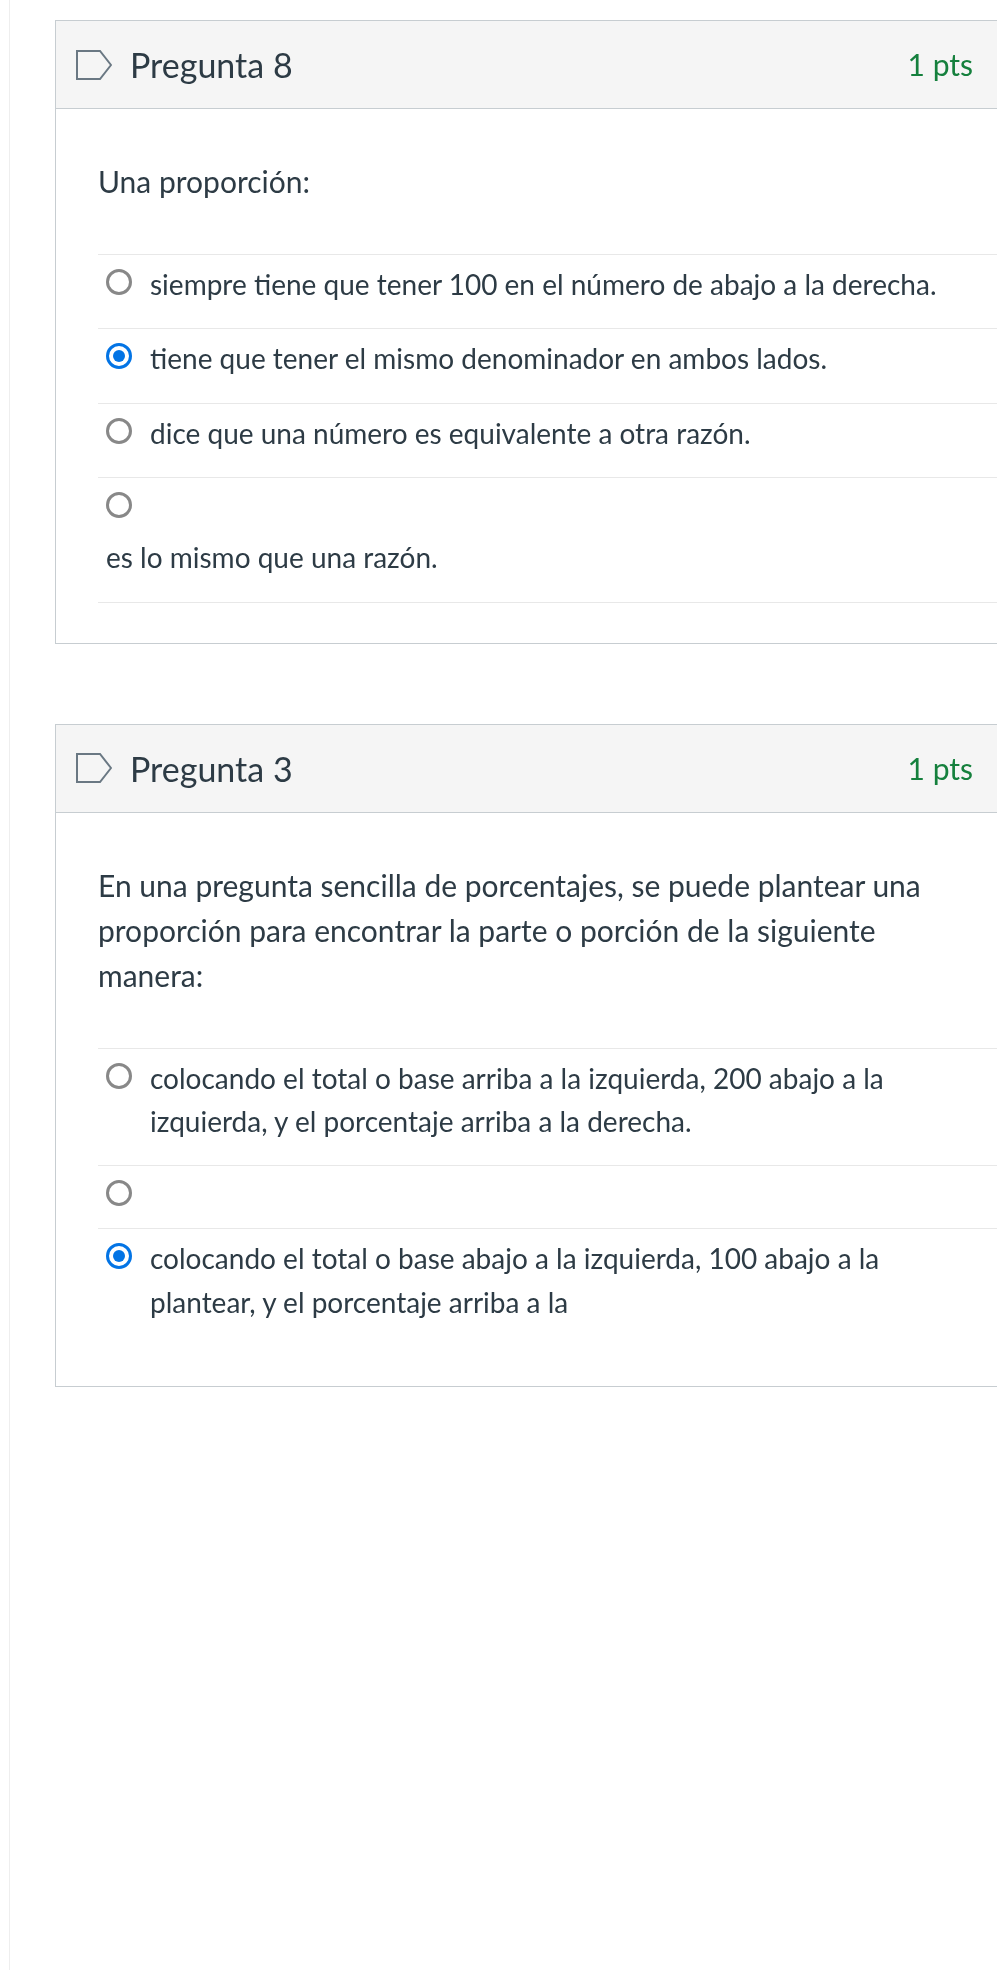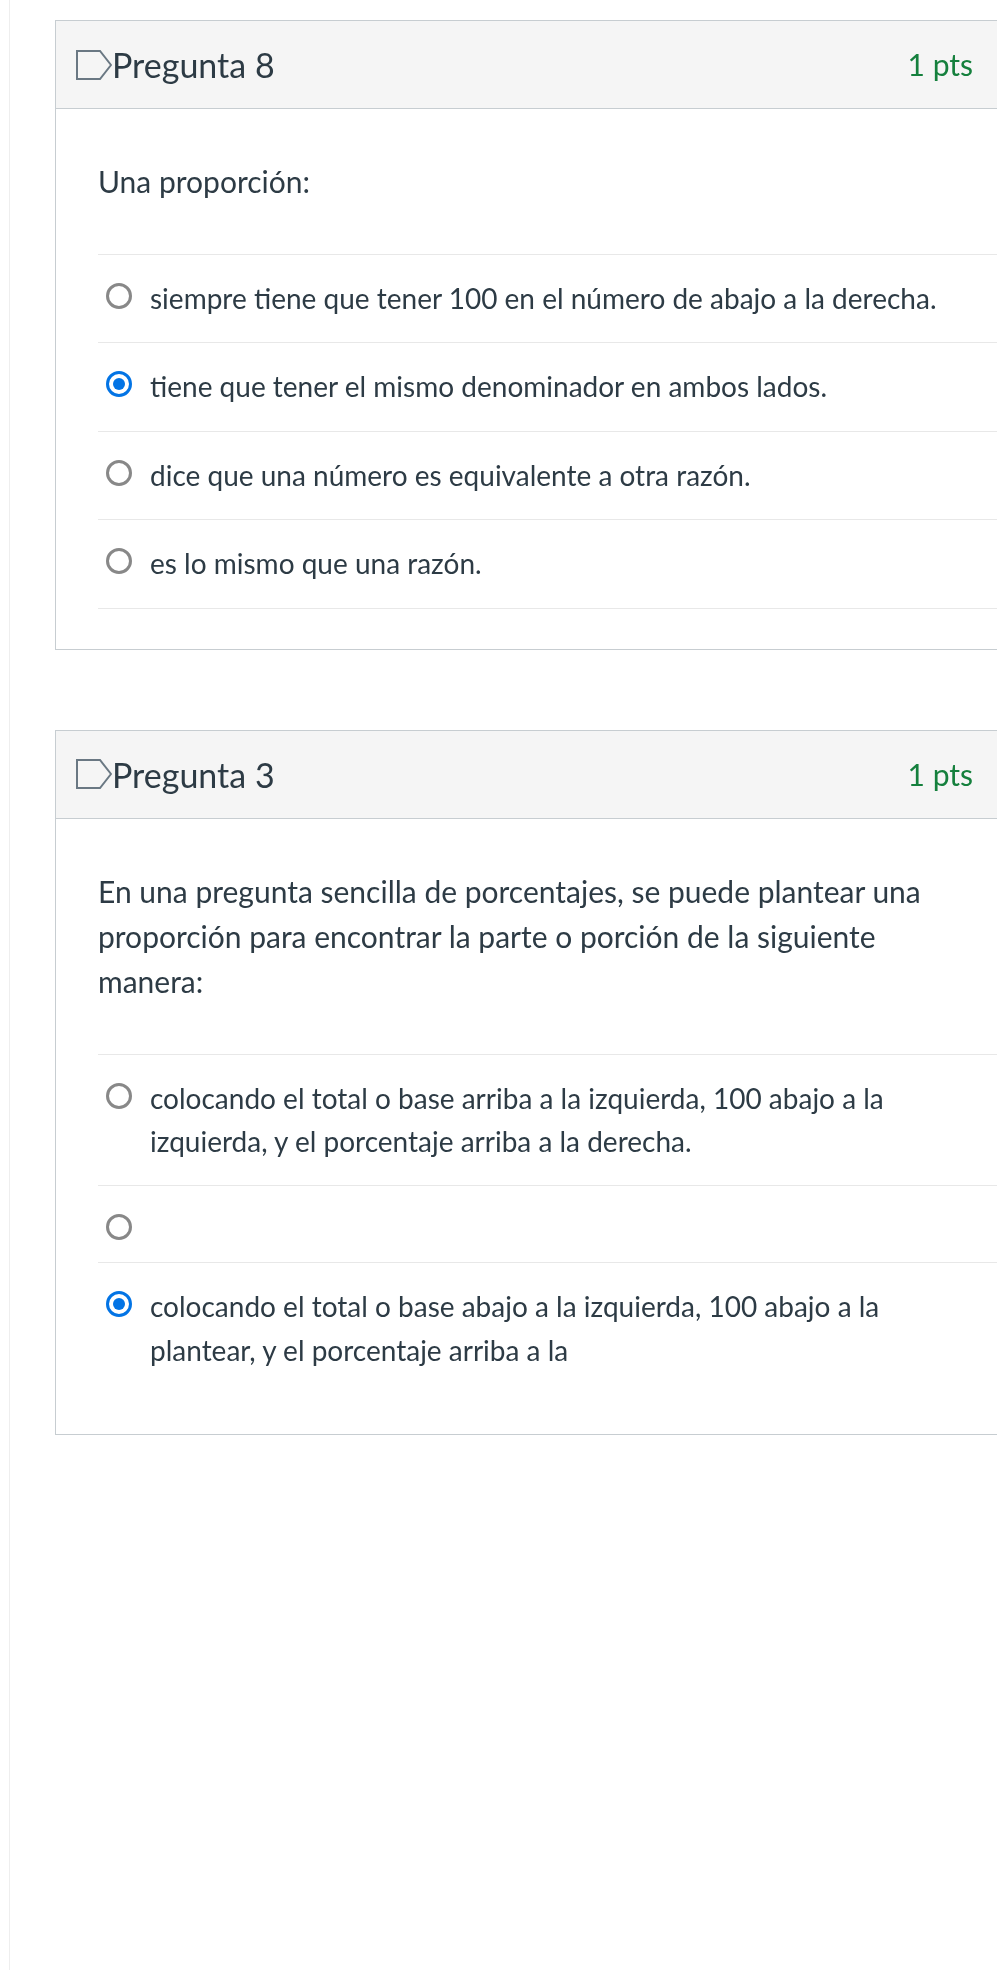--- a/index.html
+++ b/index.html
@@ -22,21 +22,21 @@
       background: #F5F5F5;
       border-bottom: 1px solid #C7CDD1;
       padding: 18px 24px 18px 20px;
       display: flex;
       align-items: center;
       justify-content: space-between;
     }
     .header-left {
       display: flex;
       align-items: center;
-      gap: 0;
+      gap: 18px;
     }
     .tag-icon {
       width: 36px;
       height: 30px;
       position: relative;
       flex-shrink: 0;
     }
     .tag-icon svg { display: block; }
     .question-title {
       font-size: 34px;
@@ -54,26 +54,27 @@
       font-size: 30px;
       color: #2D3B45;
       margin-bottom: 50px;
       padding-right: 44px;
     }
     .options { }
     .option {
       display: flex;
       align-items: flex-start;
       gap: 18px;
-      padding: 22px 10px 22px 8px;
+      padding: 8px 10px 22px 8px;
       border-top: 1px solid #E8E8E8;
       cursor: pointer;
     }
     .option:last-child.with-bottom {
       border-bottom: 1px solid #E8E8E8;
+      flex-direction: column;
     }
     .radio {
       width: 26px;
       height: 26px;
       border-radius: 50%;
       border: 3px solid #888;
       flex-shrink: 0;
       margin-top: 6px;
       background: #fff;
     }
@@ -152,21 +153,21 @@
       </span>
       <span class="question-title">Pregunta 3</span>
     </div>
     <span class="points">1 pts</span>
   </div>
   <div class="question-body">
     <div class="question-text">En una pregunta sencilla de porcentajes, se puede plantear una proporción para encontrar la parte o porción de la siguiente manera:</div>
     <div class="options">
       <label class="option">
         <span class="radio"></span>
-        <span class="option-label">colocando el total o base arriba a la izquierda, 100 abajo a la izquierda, y el porcentaje arriba a la derecha.</span>
+        <span class="option-label">colocando el total o base arriba a la izquierda, 200 abajo a la izquierda, y el porcentaje arriba a la derecha.</span>
       </label>
       <label class="option">
         <span class="radio"></span>
       </label>
       <label class="option">
         <span class="radio selected"></span>
         <span class="option-label">colocando el total o base abajo a la izquierda, 100 abajo a la plantear, y el porcentaje arriba a la</span>
       </label>
     </div>
   </div>

